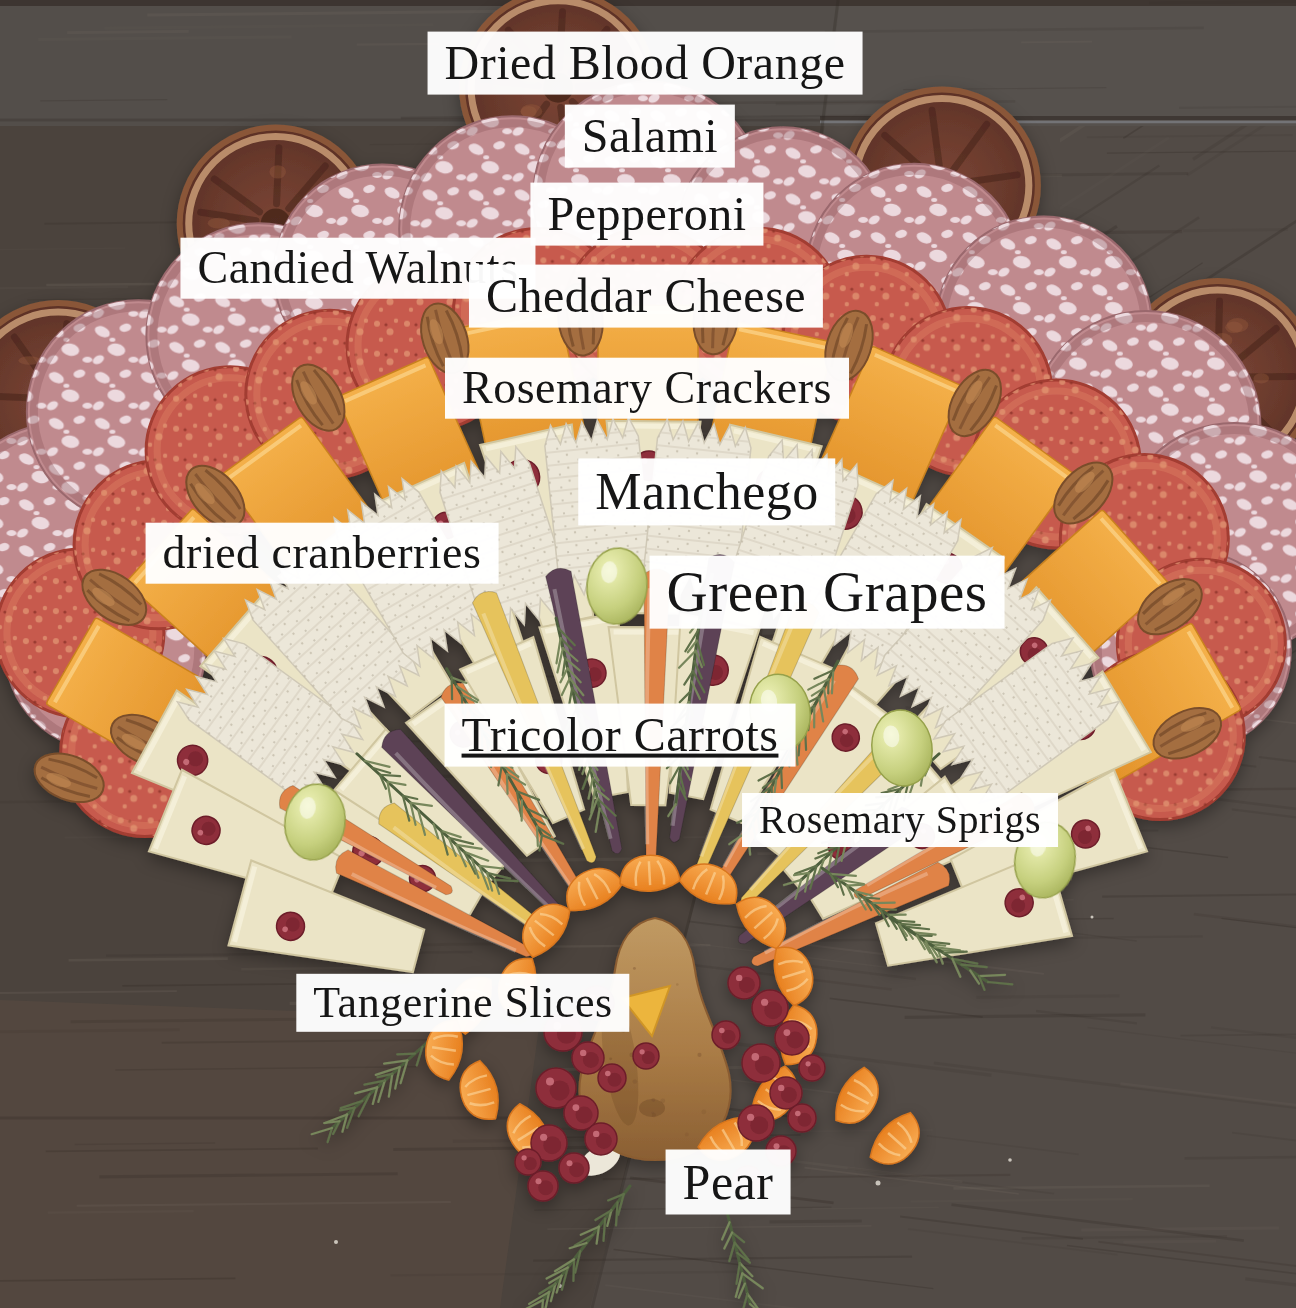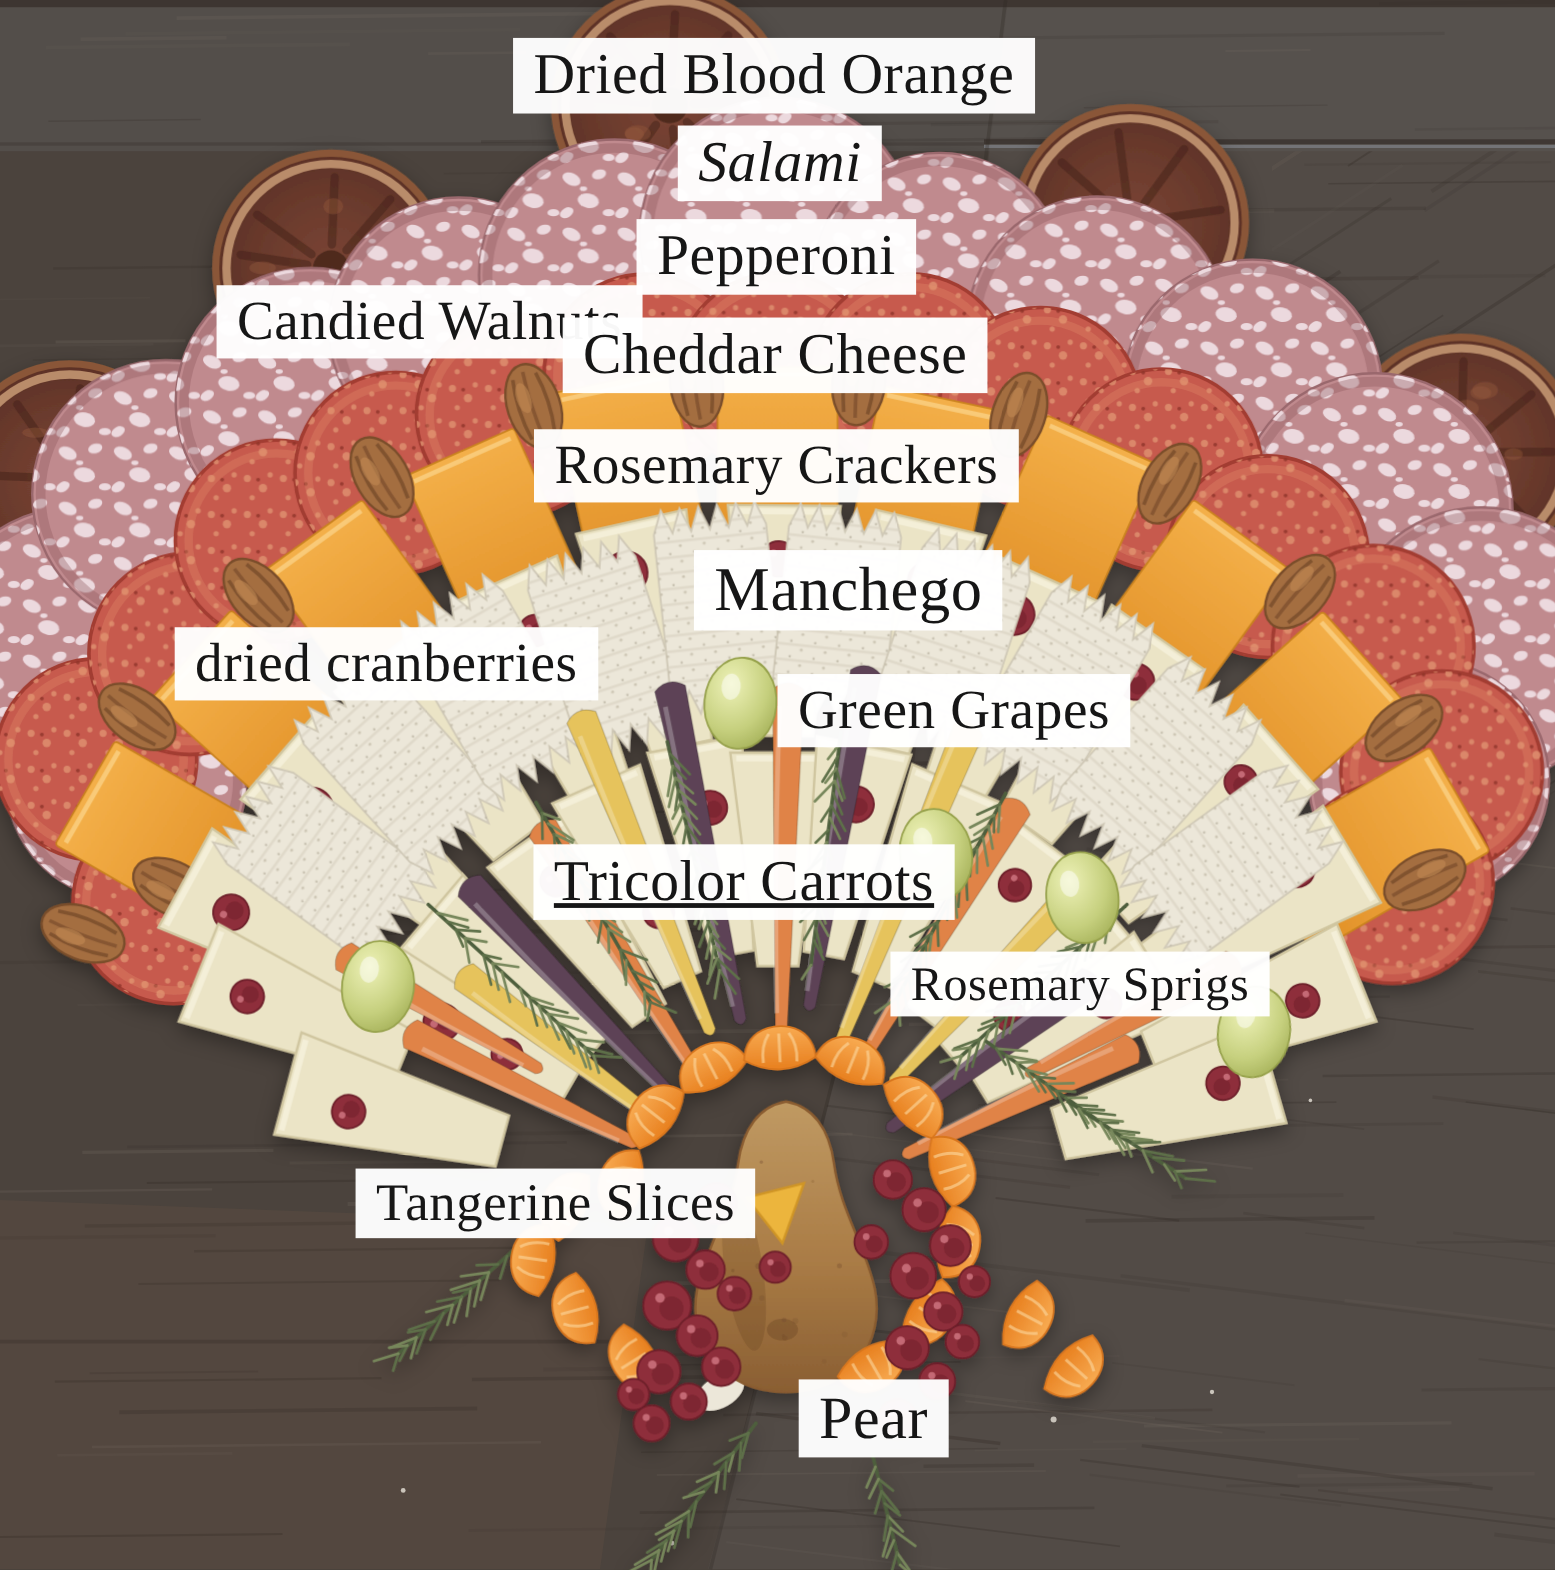--- a/index.html
+++ b/index.html
@@ -1658,26 +1658,26 @@
             <line x1="744.8888888888889" y1="1283.5555555555557" x2="738.7380735271541" y2="1297.774162004481" stroke="#77875b" stroke-width="2.2" stroke-linecap="round"></line>
             <line x1="747.4444444444445" y1="1293.7777777777778" x2="757.7982099179529" y2="1308.3047471264956" stroke="#77875b" stroke-width="2.2" stroke-linecap="round"></line>
             <line x1="747.4444444444445" y1="1293.7777777777778" x2="742.2311050919449" y2="1312.7675432294172" stroke="#5e7049" stroke-width="2.2" stroke-linecap="round"></line>
             <line x1="750" y1="1304" x2="764.2691292393743" y2="1316.0577651782148" stroke="#77875b" stroke-width="2.2" stroke-linecap="round"></line>
           </g>
         </g>
       </g>
     </svg>
   <div id="labels">
       <div class="lbl" style="left: 645px; top: 63px; font-size: 48px;"><span>Dried Blood Orange</span></div>
-      <div class="lbl" style="left: 650px; top: 136px; font-size: 48px; font-style: italic;"><span>Salami</span></div>
+      <div class="lbl" style="left: 650px; top: 136px; font-size: 48px;"><span>Salami</span></div>
       <div class="lbl" style="left: 647px; top: 214px; font-size: 48px;"><span>Pepperoni</span></div>
       <div class="lbl" style="left: 358px; top: 268px; font-size: 46px;"><span>Candied Walnuts</span></div>
       <div class="lbl" style="left: 646px; top: 296px; font-size: 48px;"><span>Cheddar Cheese</span></div>
       <div class="lbl" style="left: 647px; top: 388px; font-size: 46px;"><span>Rosemary Crackers</span></div>
       <div class="lbl" style="left: 707px; top: 492px; font-size: 52px;"><span>Manchego</span></div>
       <div class="lbl" style="left: 322px; top: 553px; font-size: 46px;"><span>dried cranberries</span></div>
-      <div class="lbl" style="left: 795px; top: 592px; font-size: 46px;"><span>Green Grapes</span></div>
+      <div class="lbl" style="left: 827px; top: 592px; font-size: 57px;"><span>Green Grapes</span></div>
       <div class="lbl" style="left: 620px; top: 735px; font-size: 48px; text-decoration: underline;"><span>Tricolor Carrots</span></div>
       <div class="lbl" style="left: 900px; top: 820px; font-size: 40px;"><span>Rosemary Sprigs</span></div>
       <div class="lbl" style="left: 728px; top: 1182px; font-size: 50px;"><span>Pear</span></div>
       <div class="lbl" style="left: 463px; top: 1003px; font-size: 44px;"><span>Tangerine Slices</span></div>
     </div>
 </div>
 
 </body></html>

